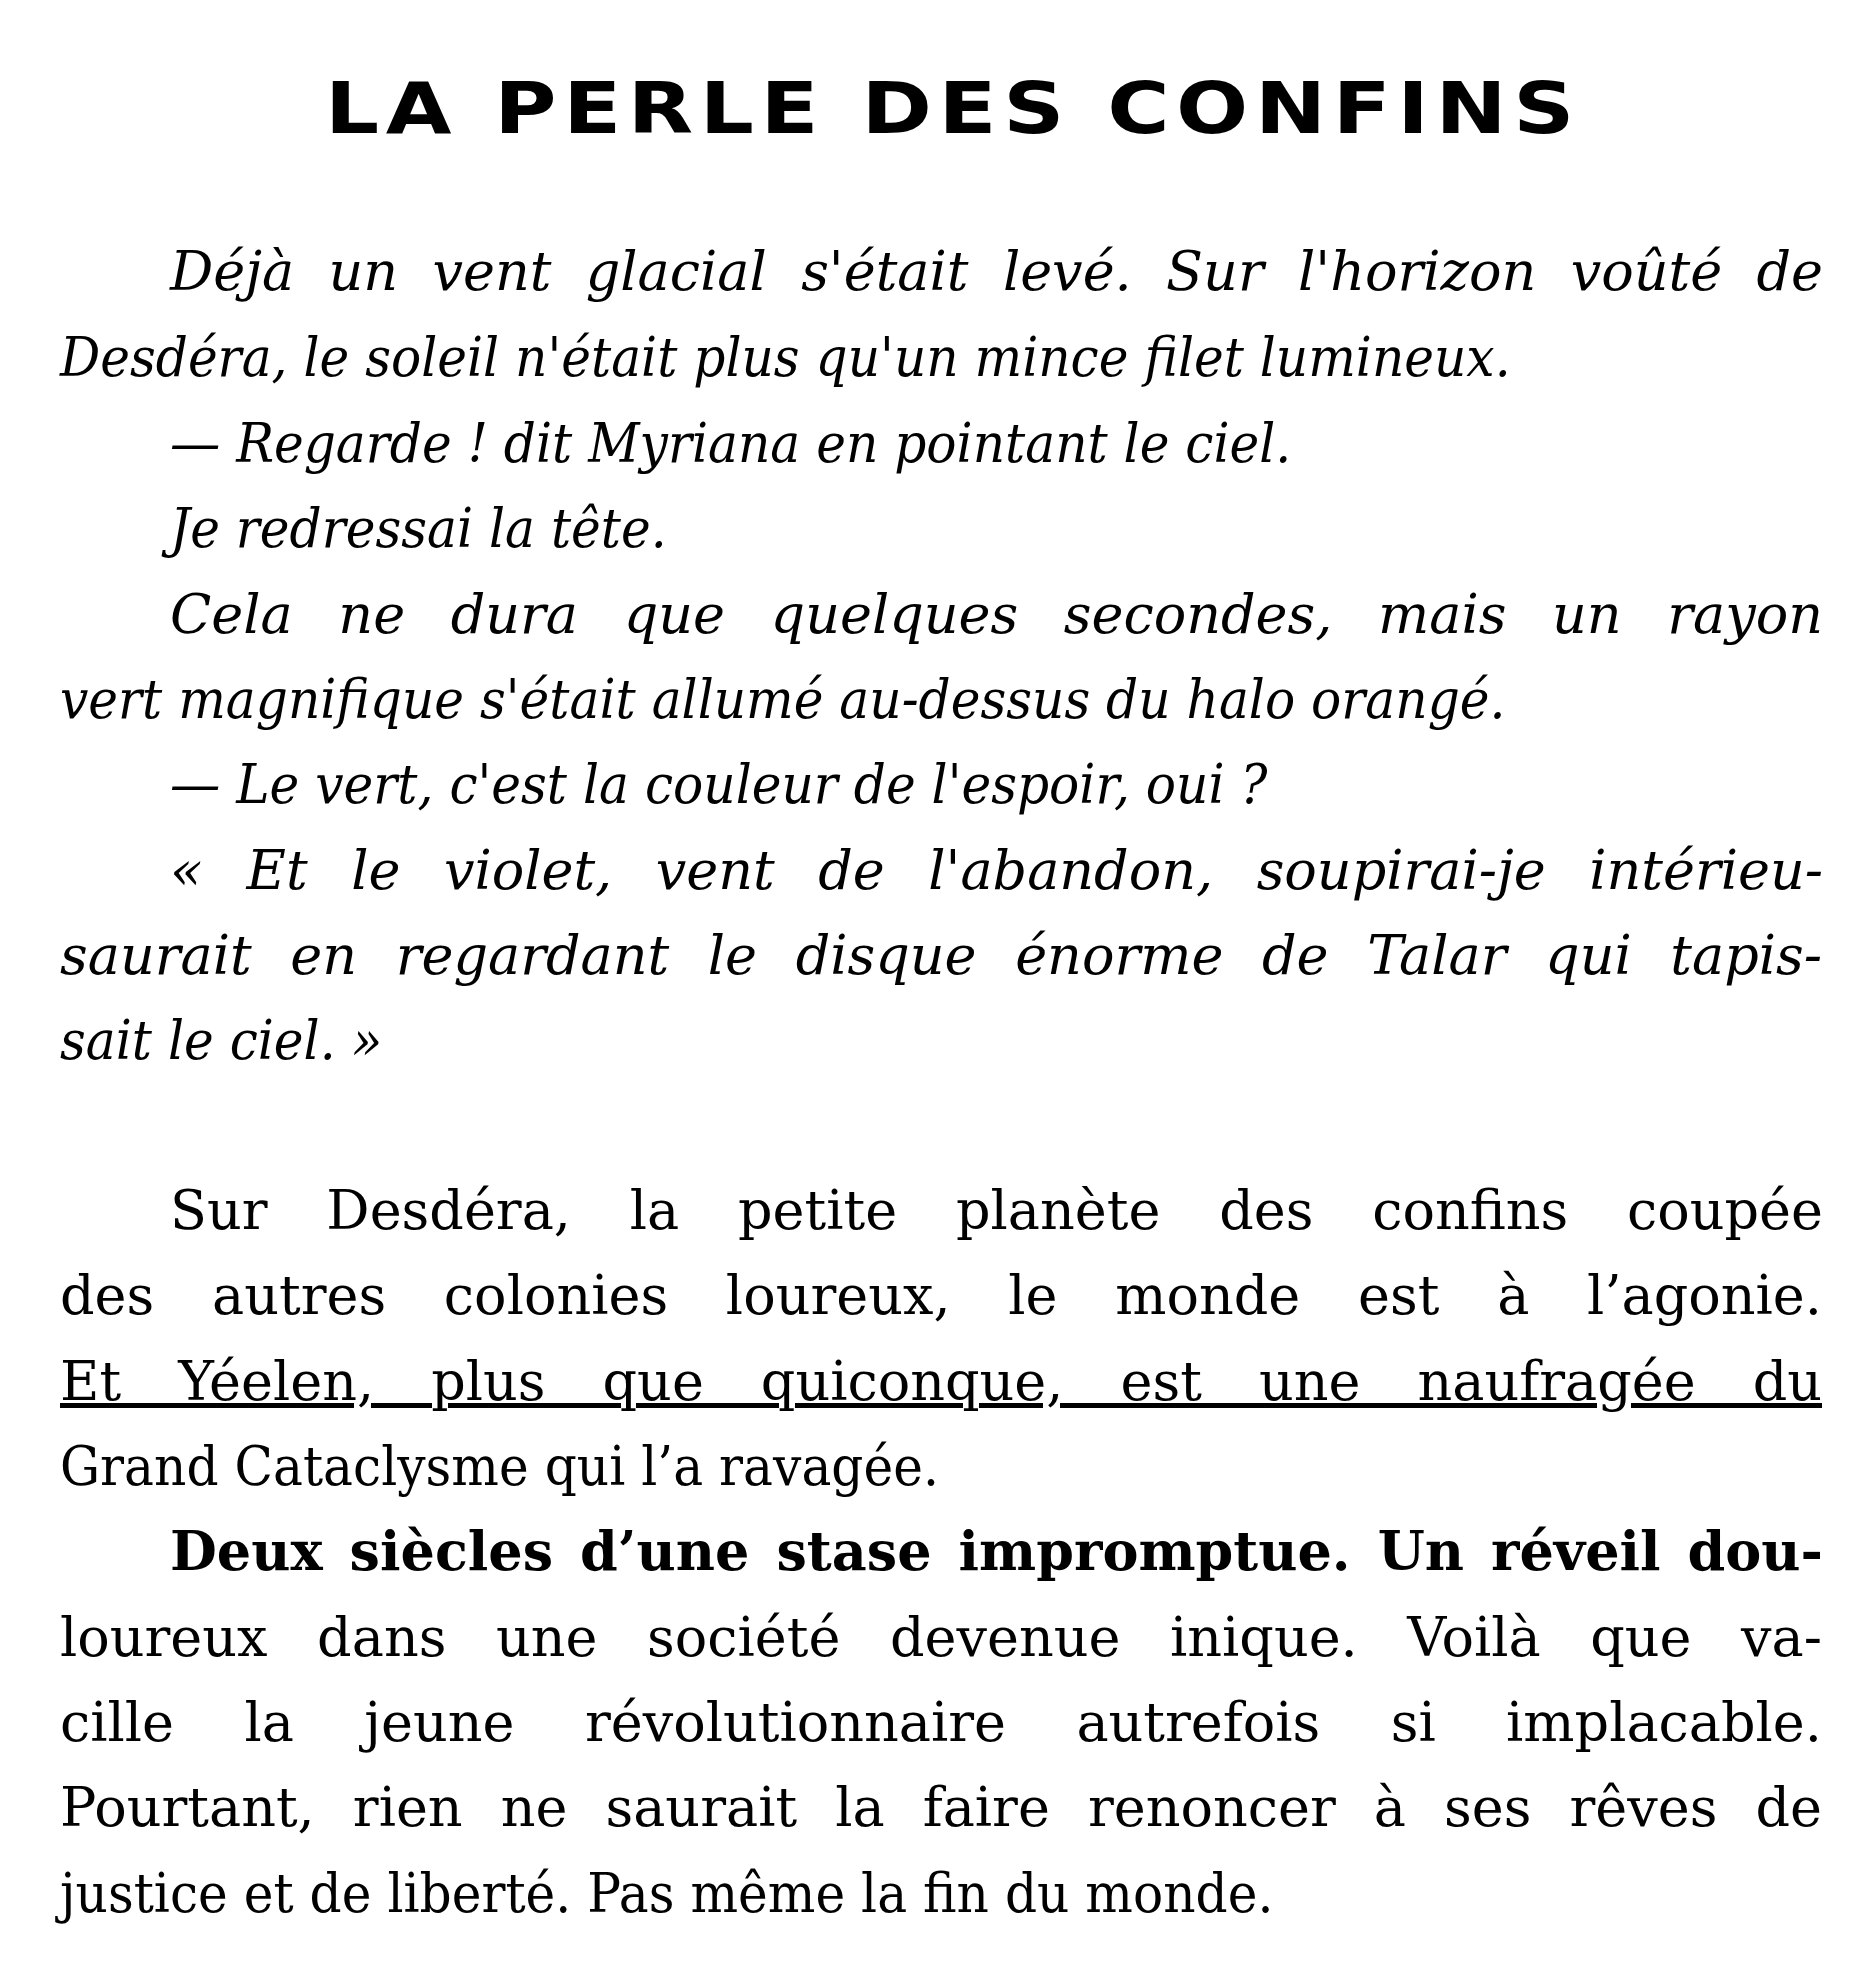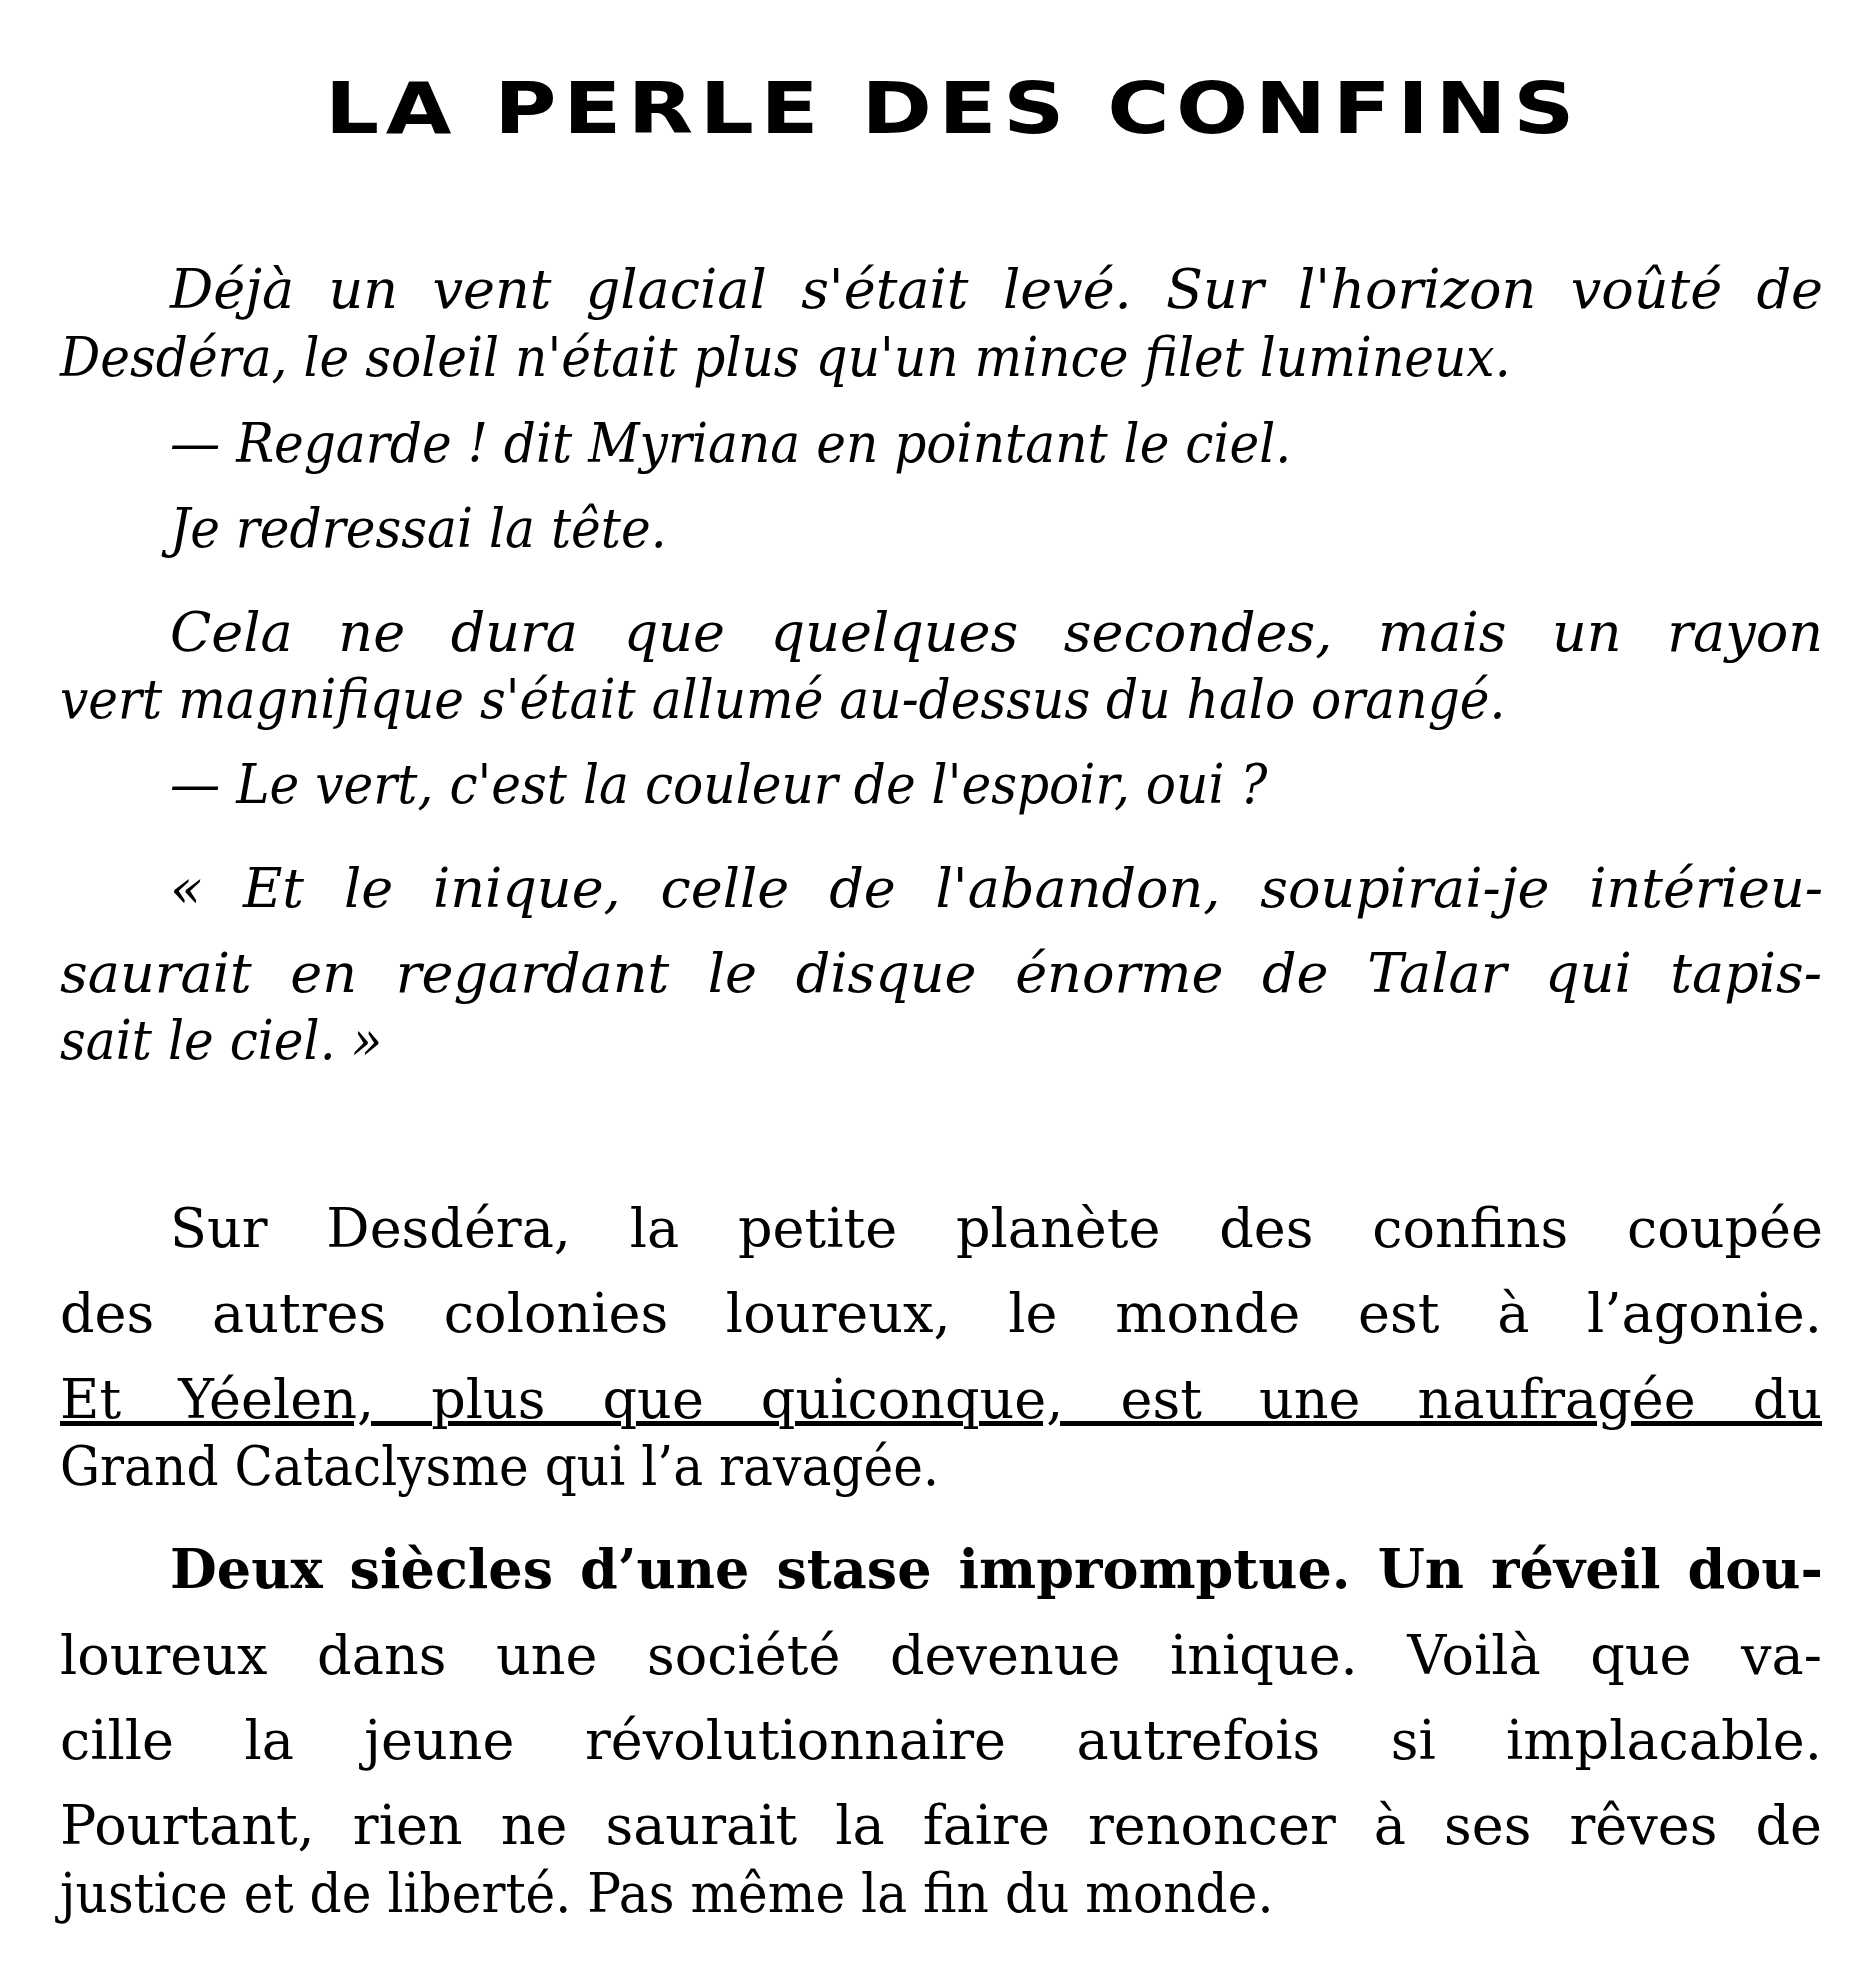--- a/index.html
+++ b/index.html
@@ -37,21 +37,20 @@
     font-size: 54px;
     line-height: 65px;
     white-space: nowrap;
   }
   .italic { font-style: italic; }
   .indent { left: 170px; width: 1653px; }
   .justify {
     text-align: justify;
     text-align-last: justify;
     white-space: normal;
-    margin-top: 18px;
   }
   .cond {
     transform: scaleX(0.93);
     transform-origin: 0 50%;
   }
 </style>
 </head>
 <body>
 
 <div>
@@ -59,21 +58,21 @@
   <div class="title">LA PERLE DES CONFINS</div>
 
   <div>
     <div class="line italic indent justify" style="top:239px;">Déjà un vent glacial s'était levé. Sur l'horizon voûté de</div>
     <div class="line italic cond" style="top:325px;">Desdéra, le soleil n'était plus qu'un mince filet lumineux.</div>
     <div class="line italic indent cond" style="top:411px;">— Regarde ! dit Myriana en pointant le ciel.</div>
     <div class="line italic indent cond" style="top:496px;">Je redressai la tête.</div>
     <div class="line italic indent justify" style="top:582px;font-style:italic;">Cela ne dura que quelques secondes, mais un rayon</div>
     <div class="line italic cond" style="top:667px;">vert magnifique s'était allumé au-dessus du halo orangé.</div>
     <div class="line italic indent cond" style="top:752px;">— Le vert, c'est la couleur de l'espoir, oui ?</div>
-    <div class="line italic indent justify" style="top:838px;">« Et le inique, celle de l'abandon, soupirai-je intérieu-</div>
+    <div class="line italic indent justify" style="top:838px;">« Et le violet, vent de l'abandon, soupirai-je intérieu-</div>
     <div class="line italic justify" style="top:923px;">saurait en regardant le disque énorme de Talar qui tapis-</div>
     <div class="line italic cond" style="top:1008px;">sait le ciel. »</div>
   </div>
 
   <div>
     <div class="line indent justify" style="top:1178px;">Sur Desdéra, la petite planète des confins coupée</div>
     <div class="line justify" style="top:1263px;">des autres colonies loureux, le monde est à l’agonie.</div>
     <div class="line justify" style="top:1349px;text-decoration:underline;">Et Yéelen, plus que quiconque, est une naufragée du</div>
     <div class="line cond" style="top:1434px;">Grand Cataclysme qui l’a ravagée.</div>
     <div class="line indent justify" style="top:1519px;font-weight:bold;">Deux siècles d’une stase impromptue. Un réveil dou-</div>

